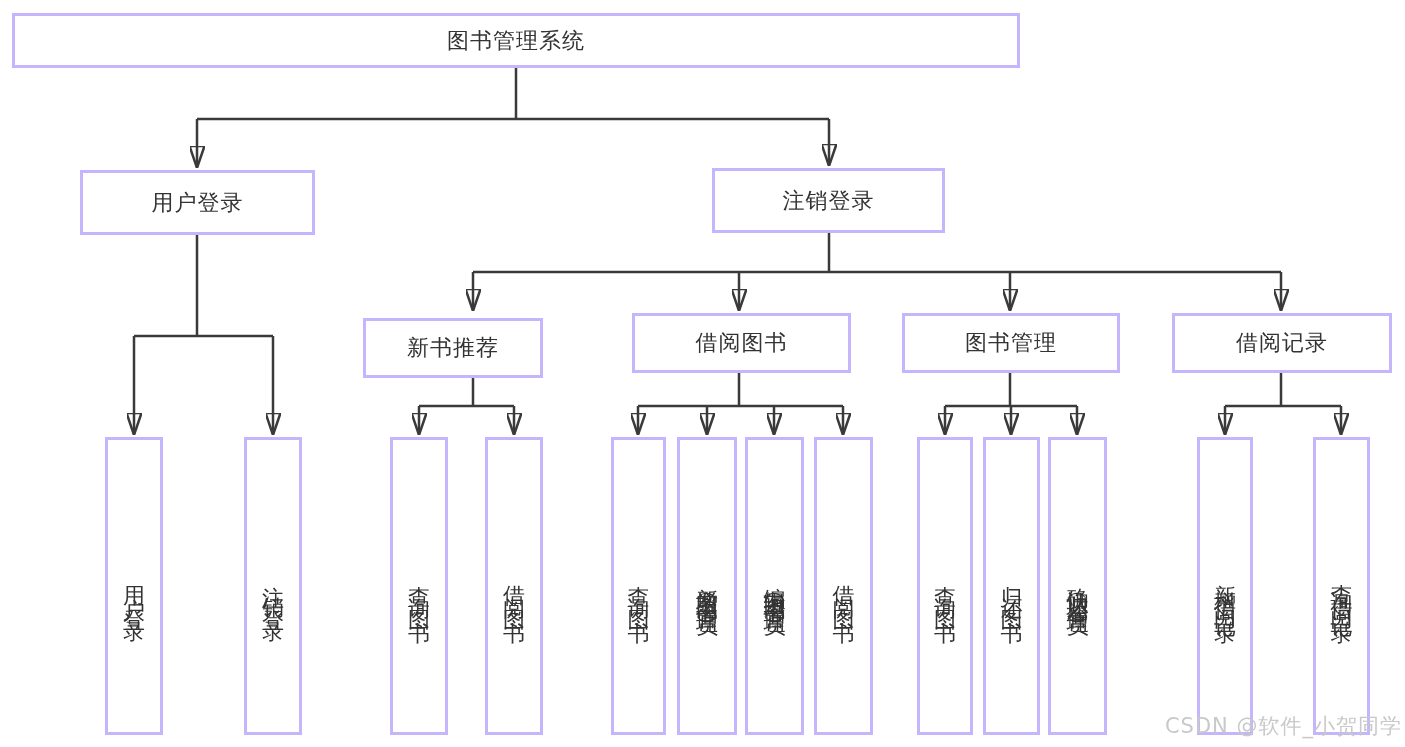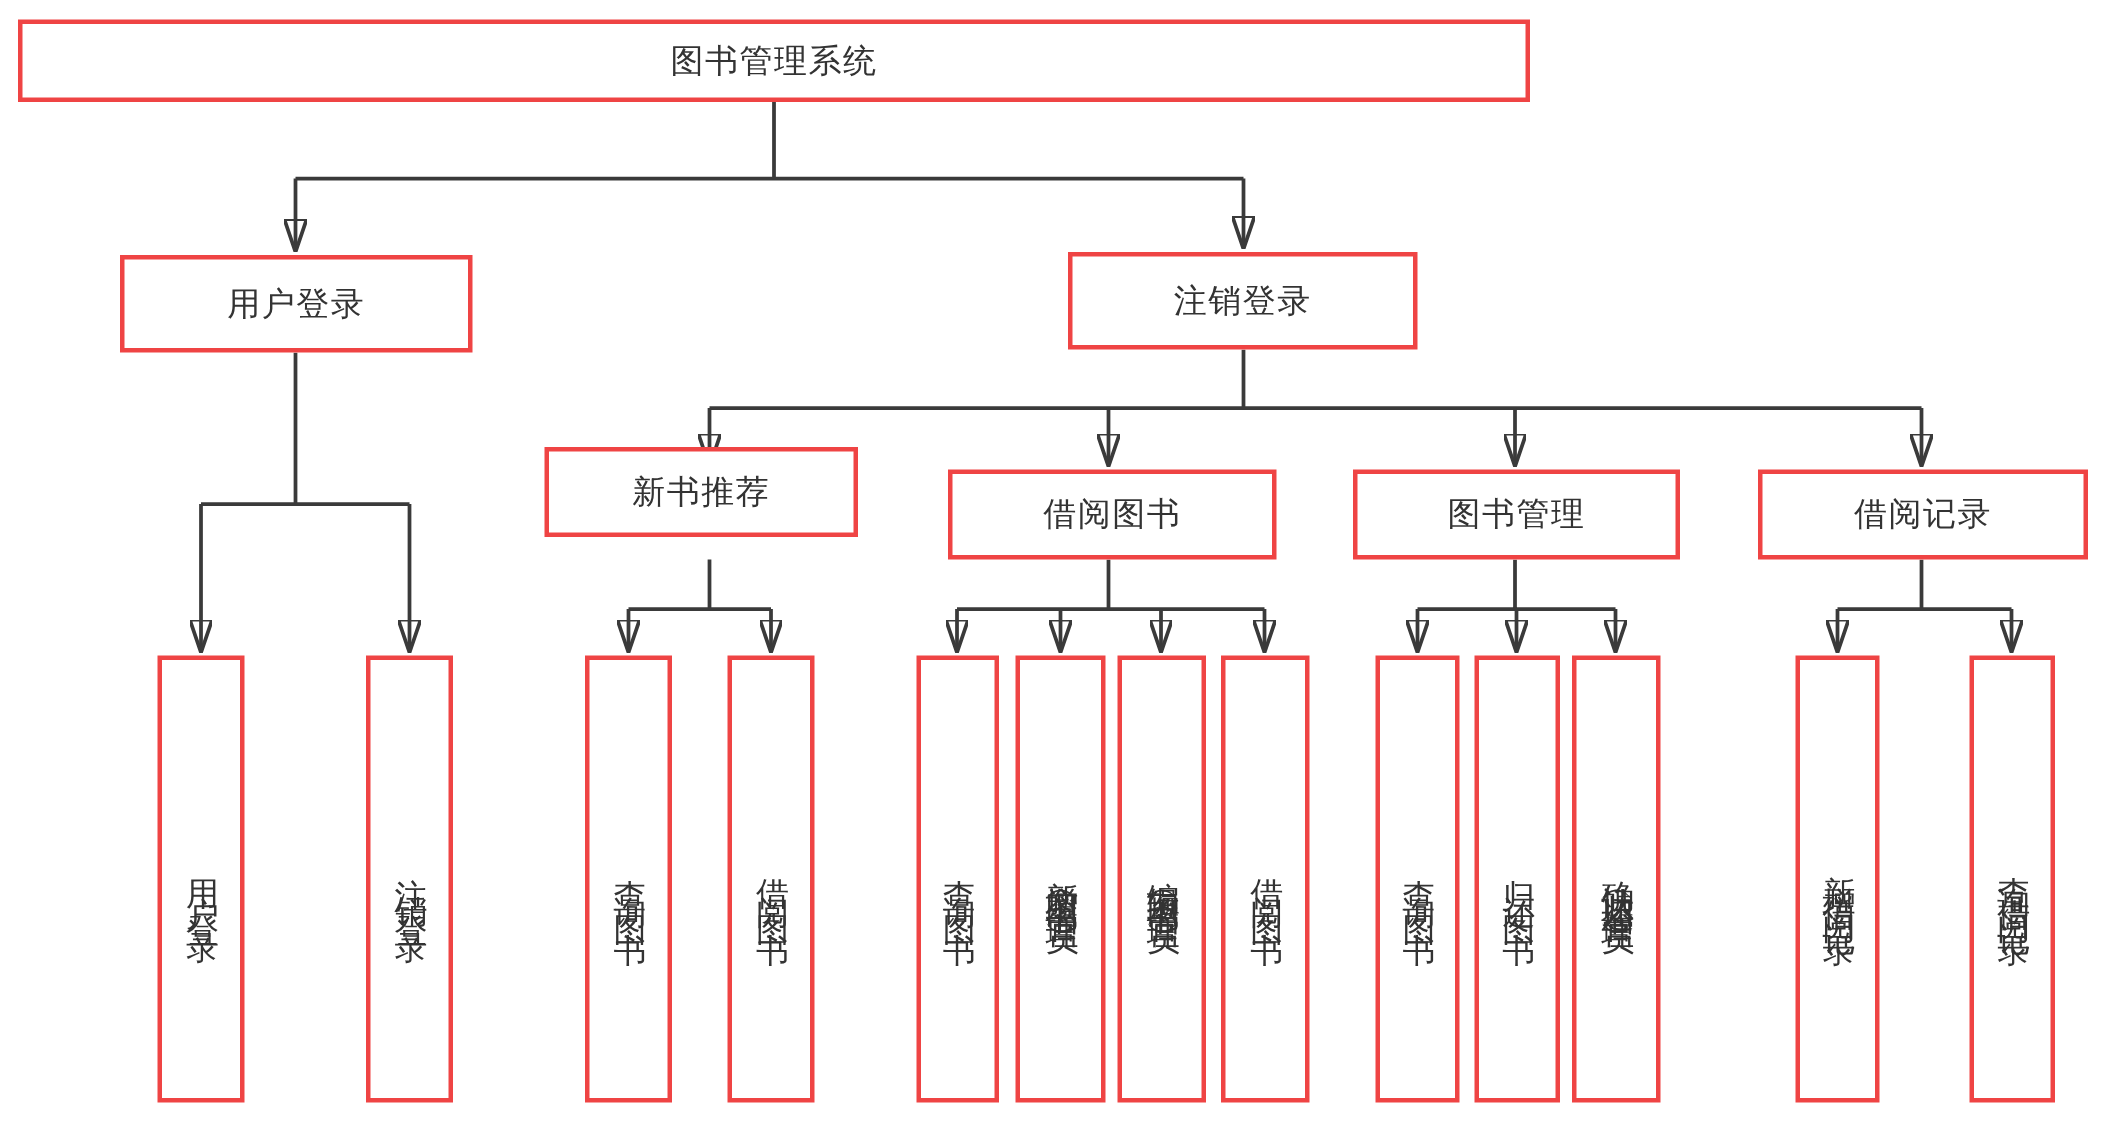--- a/index.html
+++ b/index.html
@@ -25,21 +25,21 @@
   }
   .connectors path {
     fill: none;
     stroke: #3a3a3a;
     stroke-width: 2.5;
   }
   .node {
     position: absolute;
     box-sizing: border-box;
     background: #ffffff;
-    border: 3px solid #ef4444;
+    border: 3px solid #c4b5fd;
     display: flex;
     align-items: center;
     justify-content: center;
     text-align: center;
   }
   .node .h-label {
     font-size: 22px;
     letter-spacing: 1px;
     white-space: nowrap;
   }
@@ -115,21 +115,21 @@
     <span class="h-label">图书管理系统</span>
   </div>
 
   <div class="node" style="left:80px;top:170px;width:235px;height:65px">
     <span class="h-label">用户登录</span>
   </div>
   <div class="node" style="left:712px;top:168px;width:233px;height:65px">
     <span class="h-label">注销登录</span>
   </div>
 
-  <div class="node" style="left:363px;top:298px;width:209px;height:60px">
+  <div class="node" style="left:363px;top:318px;width:180px;height:60px">
     <span class="h-label">新书推荐</span>
   </div>
   <div class="node" style="left:632px;top:313px;width:219px;height:60px">
     <span class="h-label">借阅图书</span>
   </div>
   <div class="node" style="left:902px;top:313px;width:218px;height:60px">
     <span class="h-label">图书管理</span>
   </div>
   <div class="node" style="left:1172px;top:313px;width:220px;height:60px">
     <span class="h-label">借阅记录</span>
@@ -172,14 +172,15 @@
     <span class="v-label">确认归还（管理员）</span>
   </div>
 
   <div class="node leaf ls-mid" style="left:1197px;width:56px">
     <span class="v-label">新增借阅记录</span>
   </div>
   <div class="node leaf ls-mid" style="left:1313px;width:57px">
     <span class="v-label">查询借阅记录</span>
   </div>
 
+  <div class="watermark">CSDN @软件_小贺同学</div>
 
 </div>
 
 </body></html>

